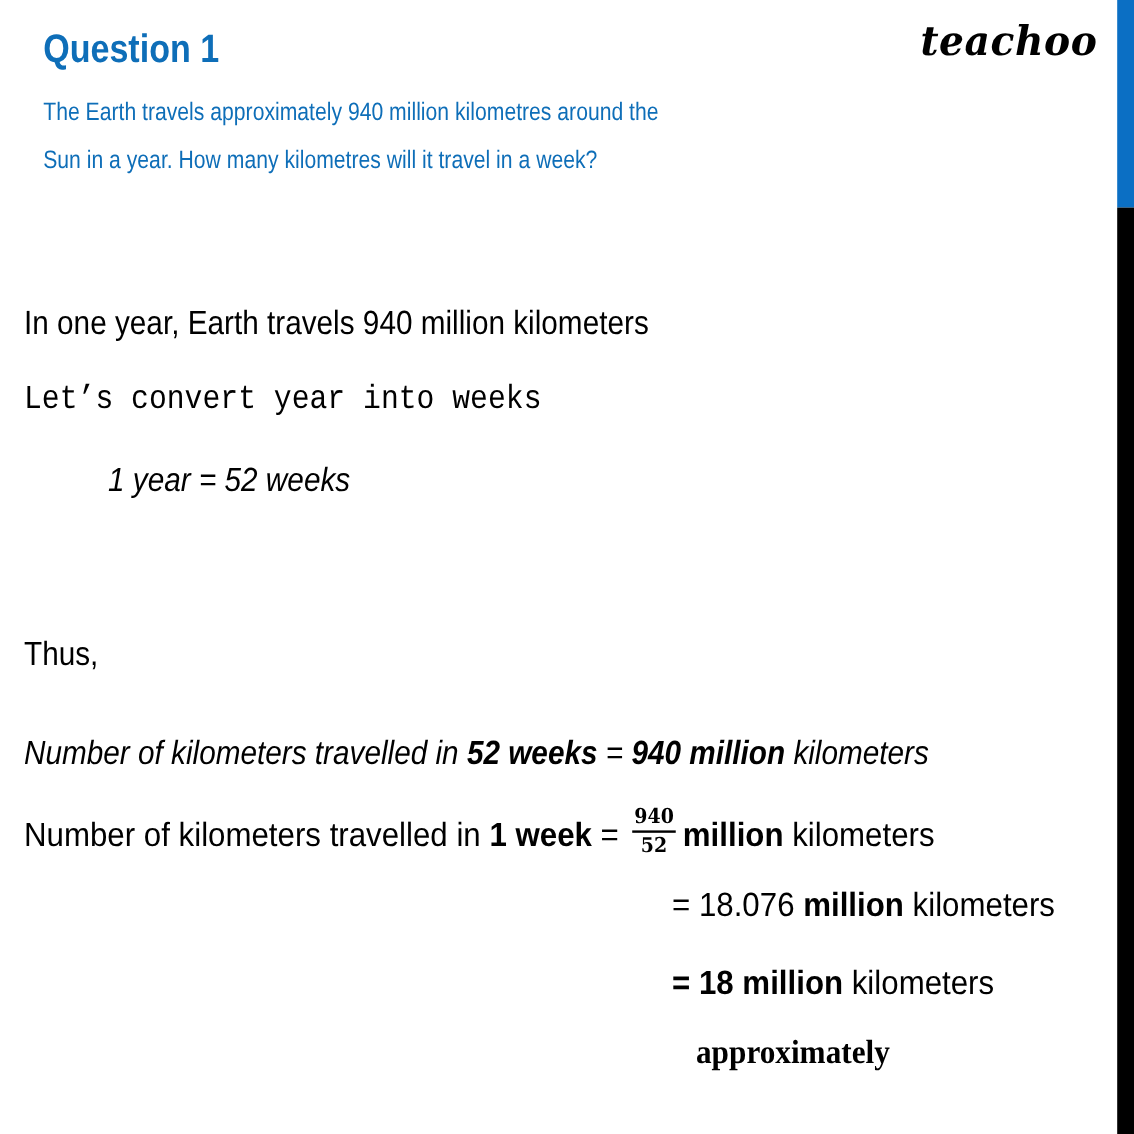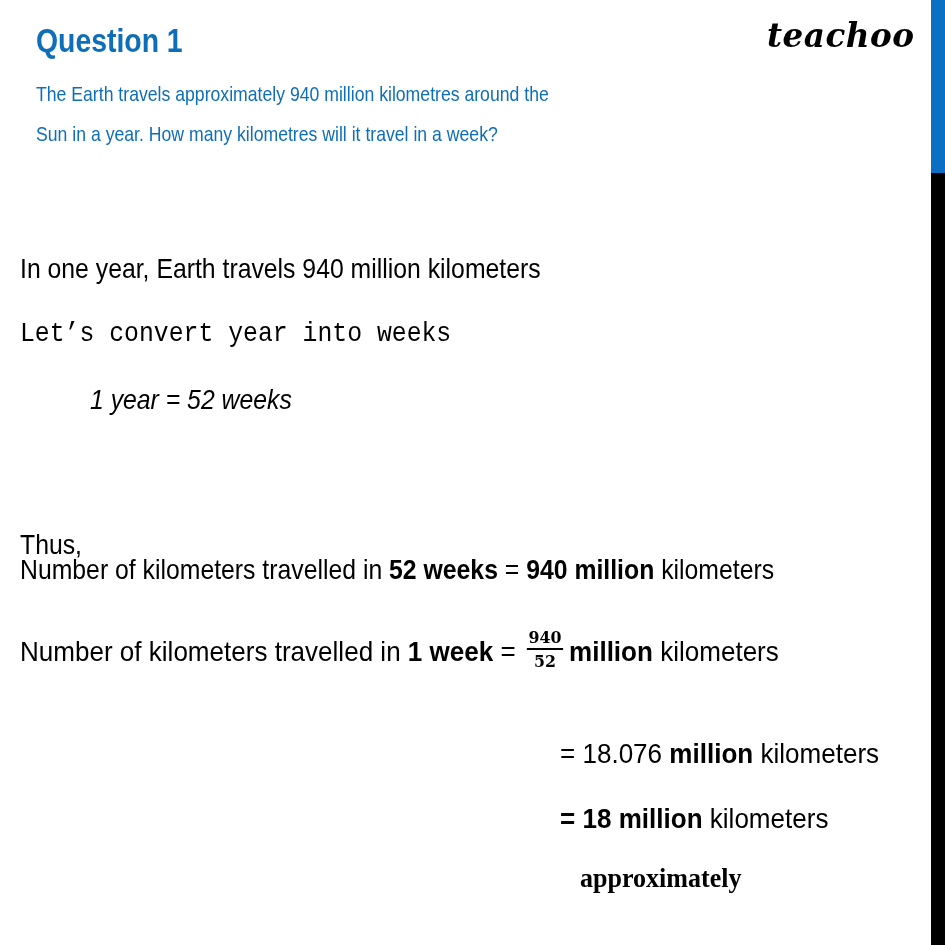--- a/index.html
+++ b/index.html
@@ -57,22 +57,22 @@
       font-size: 28px;
     }
     .body-line .condensed { transform: scaleX(0.885); }
     .wide .condensed { transform: scaleX(0.93); }
     b { font-weight: bold; }
 
     .line-1 { top: 255px; }
     .line-2 { top: 320px; font-family: Liberation Mono, monospace; }
     .line-3 { top: 386px; left: 90px; font-style: italic; }
     .line-4 { top: 516px; margin-top: 15px; }
-    .line-5 { top: 556px; }
-    .line-6 { top: 633px; }
+    .line-5 { top: 614px; font-style: italic; }
+    .line-6 { top: 677px; }
     .line-7 { top: 740px; left: 560px; }
     .line-8 { top: 805px; left: 560px; text-decoration: underline; }
     .line-9 { top: 864px; left: 580px; font-family: Liberation Serif, serif; }
 
     .frac {
       display: inline-block;
       vertical-align: middle;
       text-align: center;
       font-family: "DejaVu Serif", serif;
       font-weight: bold;

